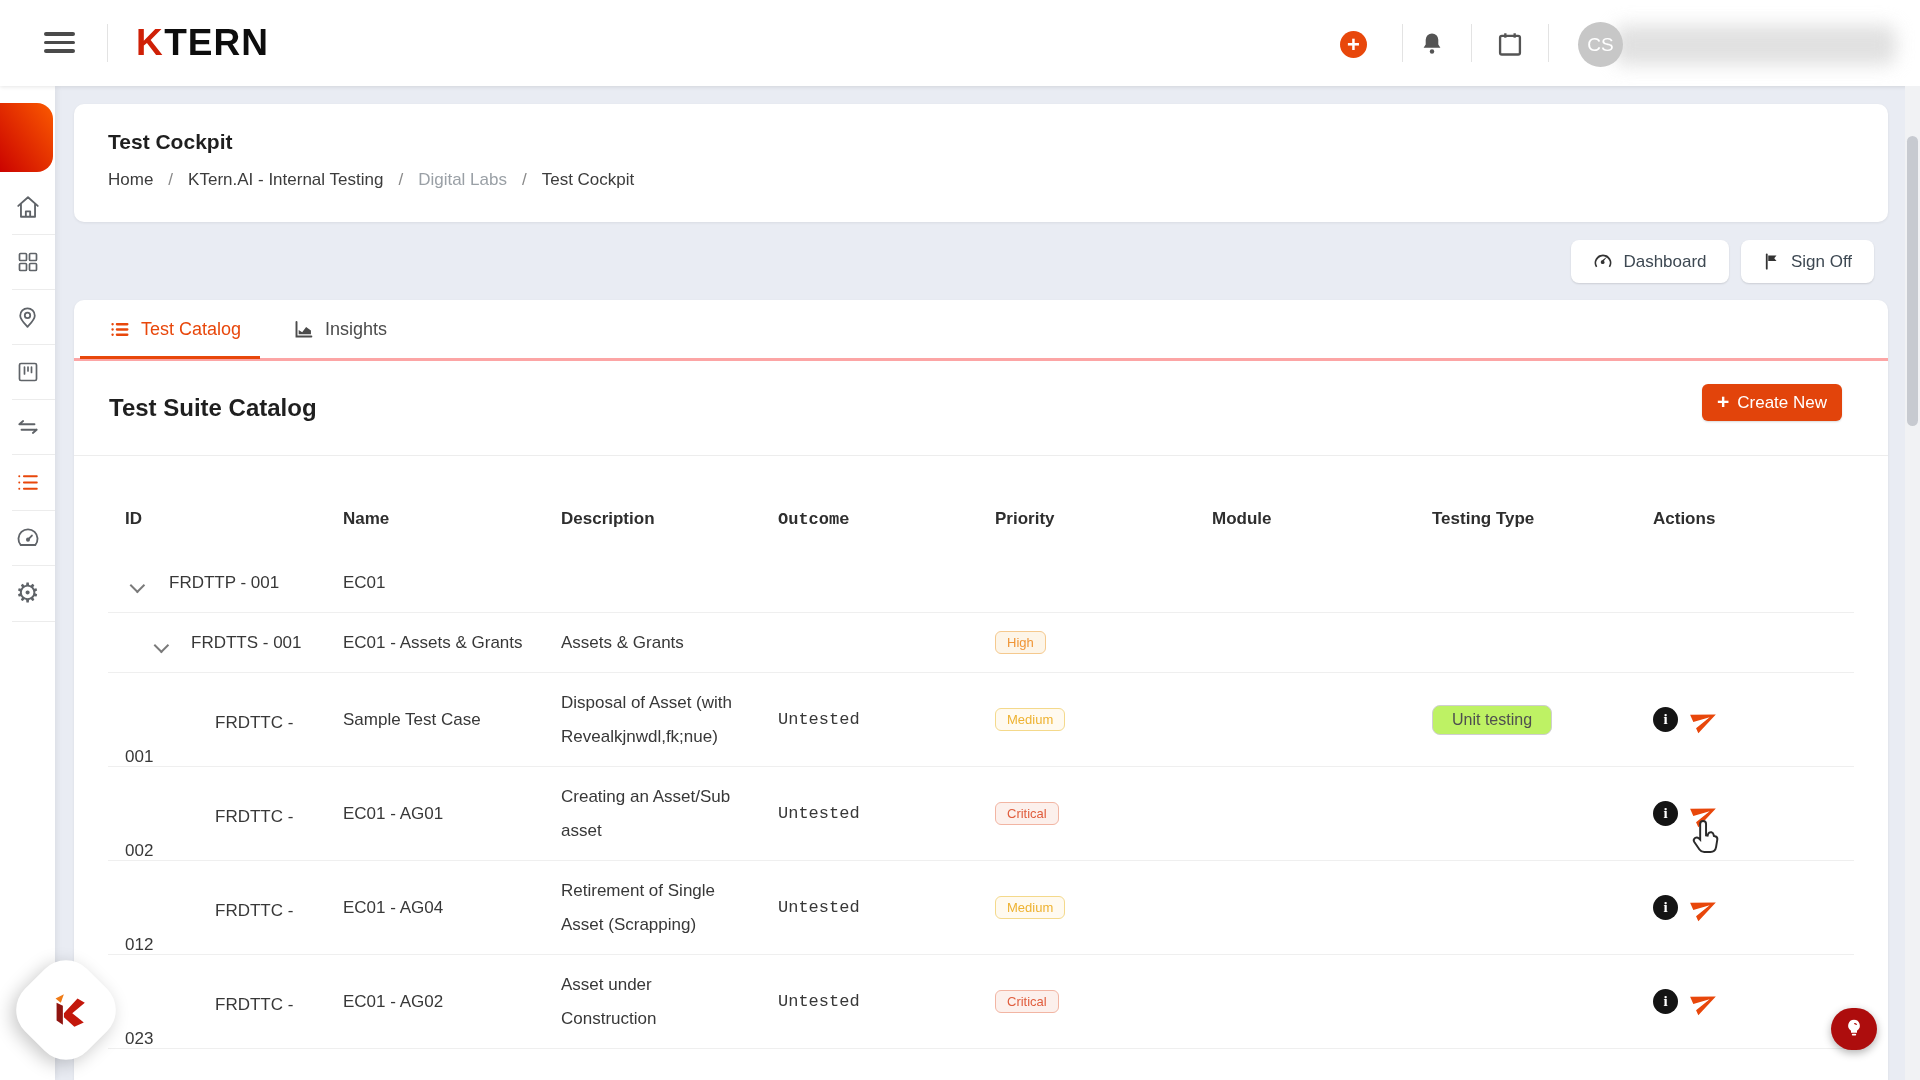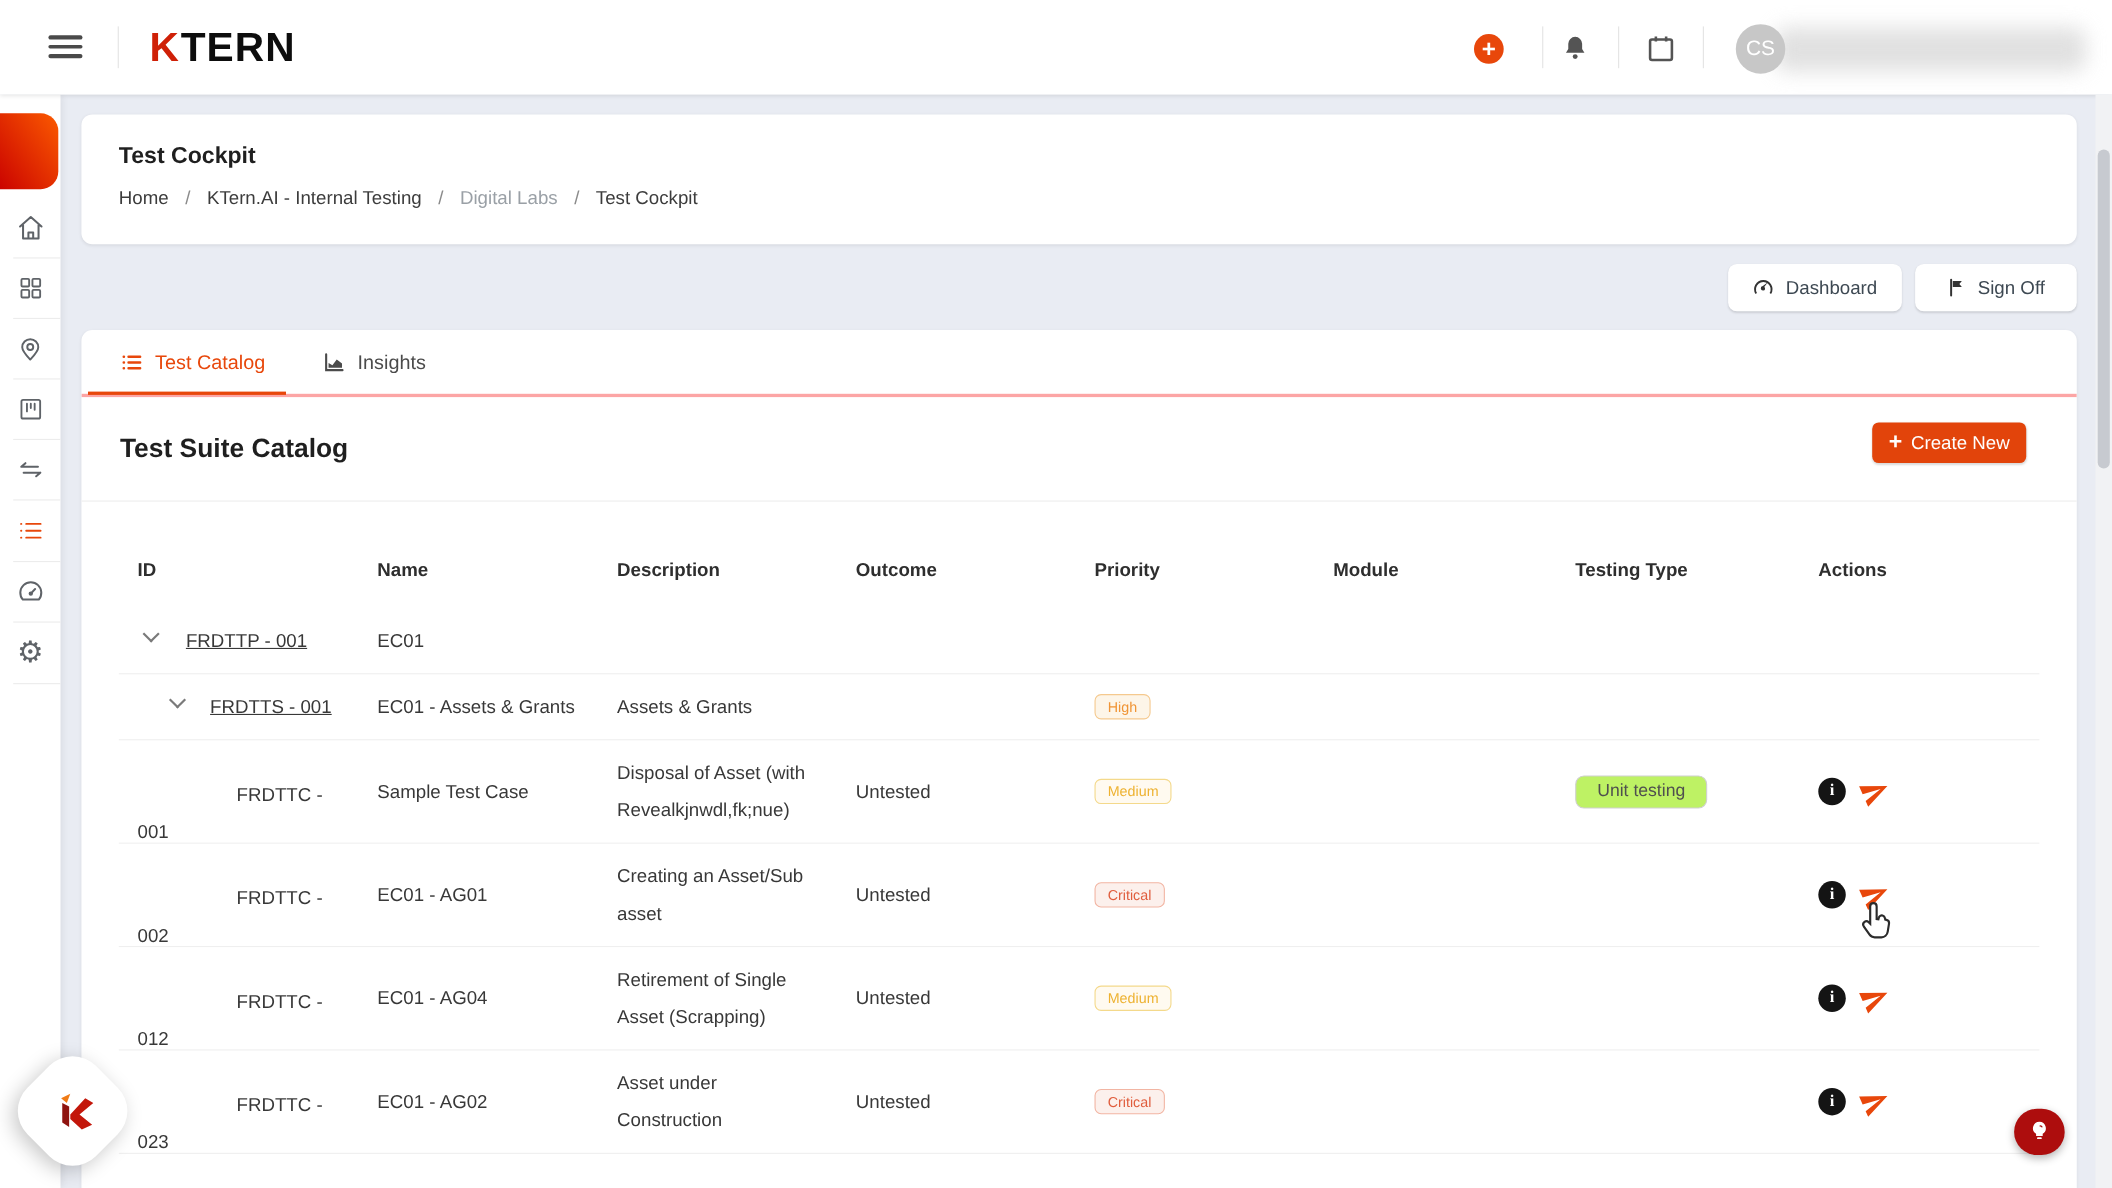--- a/index.html
+++ b/index.html
@@ -33,21 +33,21 @@
   .card-header{left:74px;top:104px;width:1814px;height:118px;padding:26px 34px;}
   .page-title{font-size:21px;font-weight:700;color:#1f1f1f;margin-bottom:16px;}
   .breadcrumb{font-size:17px;color:#3c3c3c;display:flex;align-items:center;}
   .crumb{cursor:pointer;}
   .crumb.muted{color:#9aa0a6;cursor:default;}
   .crumb-sep{color:#8a8a8a;margin:0 15px;}
 
   
   .btn-white{position:absolute;top:240px;height:43px;background:#fff;border-radius:8px;box-shadow:0 1px 2px rgba(0,0,0,.13);display:flex;align-items:center;justify-content:center;gap:10px;font-size:17px;color:#3d4852;cursor:pointer;z-index:5;}
   .btn-dashboard{left:1571px;width:158px;}
-  .btn-signoff{left:1741px;width:147px;}
+  .btn-signoff{left:1741px;width:133px;}
   .btn-white svg{flex:none;}
 
   
   .card-main{left:74px;top:300px;width:1814px;height:780px;border-radius:10px 10px 0 0;overflow:hidden;}
   .tabs{position:relative;height:61px;border-bottom:3px solid #fca5a5;display:flex;align-items:center;padding-left:35px;}
   .tab{display:flex;align-items:center;gap:11px;font-size:18px;color:#4b4b4b;margin-right:52px;cursor:pointer;}
   .tab.active{color:#e8470b;}
   .tab-underline{position:absolute;left:6px;bottom:-1px;width:180px;height:3.5px;background:#e8470b;}
   .tab svg{flex:none;}
 
@@ -56,30 +56,30 @@
   .btn-create{position:absolute;left:1628px;top:23px;width:140px;height:37px;background:#e2440b;border-radius:6px;color:#fff;font-size:17px;display:flex;align-items:center;justify-content:center;gap:8px;cursor:pointer;box-shadow:0 1px 2px rgba(0,0,0,.15);}
   .btn-create .plus{font-size:21px;font-weight:700;line-height:1;margin-top:-2px;}
 
   
   .table{margin:0 34px;}
   .thead{display:flex;height:97px;align-items:flex-end;padding-bottom:24px;font-weight:600;color:#2e2e2e;font-size:17px;}
   .td{flex:none;}
   .c-id{width:235px;padding-left:17px;}
   .c-name{width:218px;}
   .c-desc{width:217px;padding-right:28px;}
-  .c-outcome{width:217px;}
+  .c-outcome{width:217px;font-family:Liberation Mono, monospace;}
   .c-priority{width:217px;}
   .c-module{width:220px;}
   .c-ttype{width:215px;}
   .c-actions{flex:1 1 auto;padding-left:6px;display:flex;align-items:center;}
   .trow{display:flex;align-items:center;border-bottom:1px solid #efefef;font-size:17px;color:#383838;}
   .trow.suite{height:60px;}
   .trow.case{height:94px;}
   .trow.partial{border-bottom:none;}
-  .idflex{display:flex;align-items:flex-start;text-decoration:underline;}
+  .idflex{display:flex;align-items:flex-end;}
   .idflex.lvl1{padding-left:9px;gap:24px;}
   .idflex.lvl2{padding-left:33px;gap:22px;}
   .chev{width:11px;height:11px;border-left:2px solid #7a7a7a;border-bottom:2px solid #7a7a7a;transform:rotate(-45deg) translateY(-3px);cursor:pointer;}
   .idl1{padding-left:90px;line-height:34px;margin-top:40px;}
   .idl2{line-height:34px;}
   .case .c-desc{line-height:34px;}
   .badge{display:inline-block;padding:3px 11px;border-radius:6px;font-size:13px;border:1px solid;background:#fff;}
   .b-high{color:#f09536;border-color:#f5c98e;background:#fdf5e8;}
   .b-medium{color:#eeb231;border-color:#f4d98b;background:#fffaf0;}
   .b-critical{color:#e05d3d;border-color:#f2b5a3;background:#fcf0ec;}

